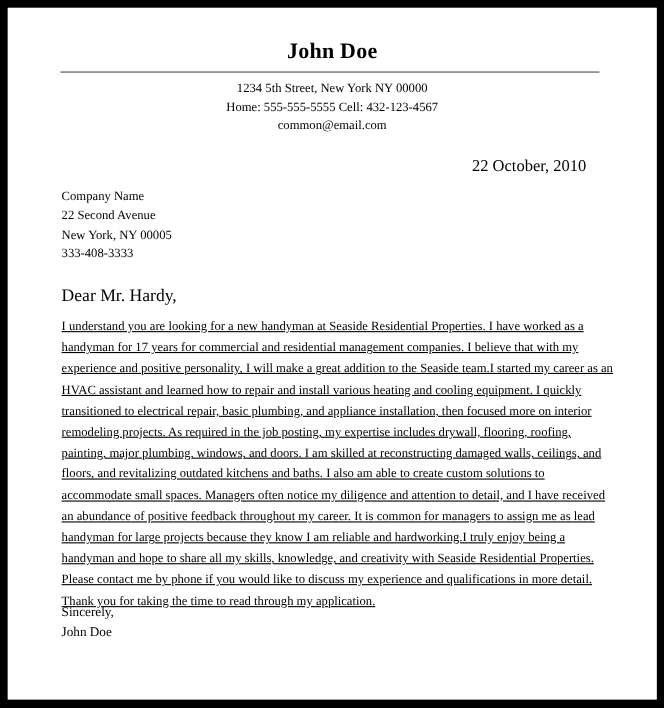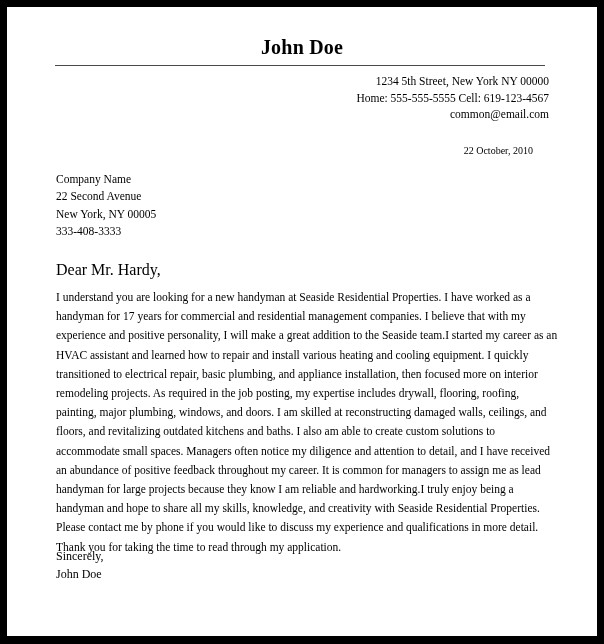--- a/index.html
+++ b/index.html
@@ -48,35 +48,35 @@
     letter-spacing: 0.2px;
   }
   .head-rule {
     margin: 6px 0 0 0;
     height: 0;
     border: none;
     border-top: 1.6px solid #4a4a4a;
     width: 490px;
   }
   .contact-lines {
-    text-align: right;
+    text-align: center;
     margin-top: 7px;
   }
   .contact-line {
     font-size: 11.5px;
     line-height: 16.5px;
     color: #000000;
   }
 
   
   .date-line {
     position: absolute;
     right: 64px;
     top: 136px;
-    font-size: 10px;
+    font-size: 15px;
     line-height: 16px;
     color: #000000;
     text-align: right;
     white-space: nowrap;
   }
 
   
   .recipient {
     position: absolute;
     left: 49px;
@@ -105,20 +105,21 @@
     left: 49px;
     top: 281px;
     width: 502px;
   }
   .body-paragraph {
     font-size: 11.5px;
     line-height: 19.2px;
     color: #000000;
     text-align: left;
     margin: 0;
+    text-decoration: underline;
   }
 
   
   .closing {
     position: absolute;
     left: 49px;
     top: 541px;
   }
   .closing-line {
     font-size: 12px;
@@ -130,21 +131,21 @@
 <body>
 
 <div class="page">
   <div class="sheet">
 
     <div class="letterhead">
       <div class="applicant-name">John Doe</div>
       <hr class="head-rule">
       <div class="contact-lines">
         <div class="contact-line">1234 5th Street, New York NY 00000</div>
-        <div class="contact-line">Home: 555-555-5555 Cell: 619-123-4567</div>
+        <div class="contact-line">Home: 555-555-5555 Cell: 432-123-4567</div>
         <div class="contact-line">common@email.com</div>
       </div>
     </div>
 
     <div class="date-line">22 October, 2010</div>
 
     <div class="recipient">
       <div class="recipient-line">Company Name</div>
       <div class="recipient-line">22 Second Avenue</div>
       <div class="recipient-line">New York, NY 00005</div>

